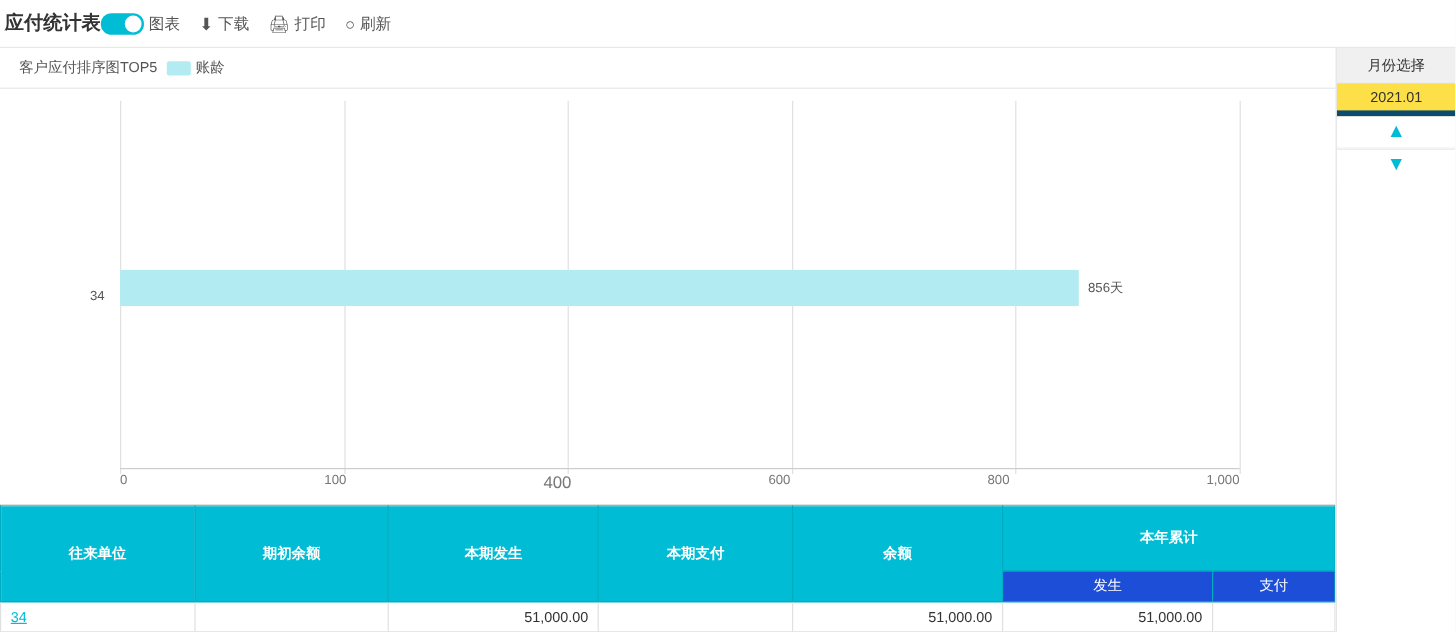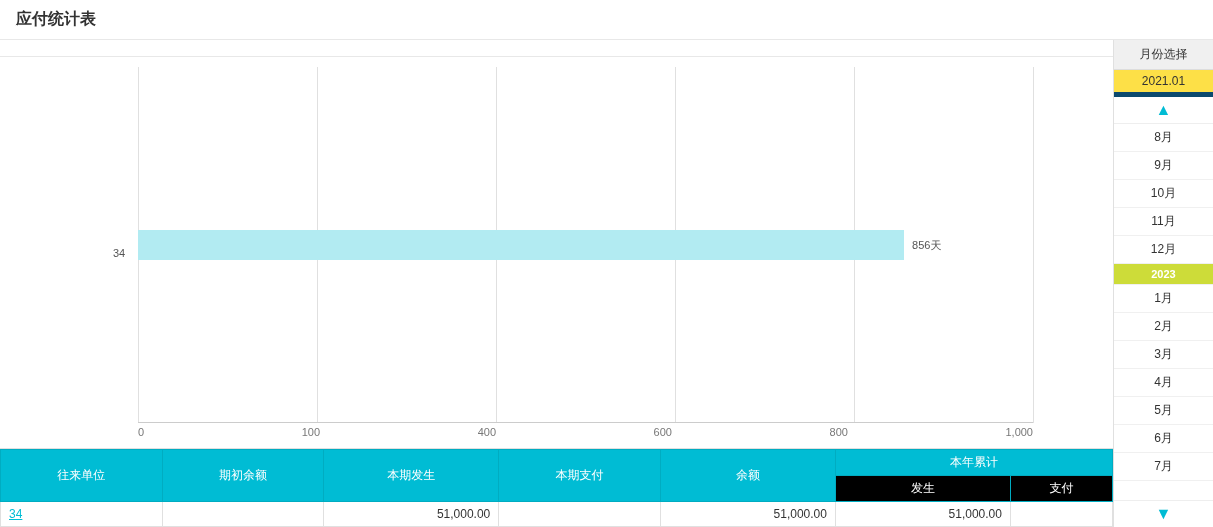--- a/index.html
+++ b/index.html
@@ -1,21 +1,21 @@
 <!DOCTYPE html>
 <html><head>
   <meta charset="utf-8">
   <style>
     * { box-sizing: border-box; margin: 0; padding: 0; }
     body { font-family: 'Microsoft YaHei', Arial, sans-serif; font-size: 12px; background: #f5f5f5; color: #333; }
 
     .app-container { width: 1213px; height: 527px; background: #fff; display: flex; flex-direction: column; overflow: hidden; }
 
     
-    .header { display: flex; align-items: center; justify-content: flex-start; padding: 8px 16px; background: #fff; border-bottom: 1px solid #e8e8e8; height: 40px; }
+    .header { display: flex; align-items: center; justify-content: flex-start; padding: 8px 4px; background: #fff; border-bottom: 1px solid #e8e8e8; height: 40px; }
     .header-title { font-size: 16px; font-weight: bold; color: #333; }
     .header-actions { display: flex; align-items: center; gap: 16px; }
     .action-item { display: flex; align-items: center; gap: 4px; cursor: pointer; color: #555; font-size: 13px; }
 
     
     .toggle-switch { position: relative; width: 36px; height: 18px; }
     .toggle-switch input { opacity: 0; width: 0; height: 0; }
     .toggle-slider { position: absolute; cursor: pointer; top: 0; left: 0; right: 0; bottom: 0; background: #00bcd4; border-radius: 18px; }
     .toggle-slider:before { position: absolute; content: ""; height: 14px; width: 14px; left: 20px; bottom: 2px; background: white; border-radius: 50%; transition: 0.2s; }
 
@@ -34,22 +34,22 @@
     .sort-btn { font-size: 12px; color: #555; cursor: pointer; padding: 2px 6px; border-bottom: 2px solid transparent; }
     .sort-btn.active { color: #333; border-bottom: 2px solid #333; }
 
     
     .chart-body { flex: 1; position: relative; padding: 10px 0 30px 50px; overflow: hidden; }
 
     
     .table-section { border-top: 1px solid #e0e0e0; }
     .table-wrapper { overflow: hidden; }
     table { width: 100%; border-collapse: collapse; font-size: 12px; }
-    .table-header-row-1 th { background: #00bcd4; color: #fff; text-align: center; padding: 4px 8px; border: 1px solid #00acc1; font-weight: normal; }
-    .table-header-row-2 th { background: #000000; color: #fff; text-align: center; padding: 4px 8px; border: 1px solid #00acc1; font-weight: normal; }
+    .table-header-row-1 th { background: #00bcd4; color: #fff; text-align: center; padding: 18px 8px; border: 1px solid #00acc1; font-weight: bold; }
+    .table-header-row-2 th { background: #1d4ed8; color: #fff; text-align: center; padding: 4px 8px; border: 1px solid #00acc1; font-weight: normal; }
     tbody tr td { padding: 5px 8px; border: 1px solid #e0e0e0; text-align: right; }
     tbody tr td.text-left { text-align: left; }
     tbody tr td a { color: #00bcd4; text-decoration: underline; cursor: pointer; }
     tbody tr:nth-child(odd) { background: #fff; }
     tbody tr:nth-child(even) { background: #f9f9f9; }
 
     
     .sidebar { width: 100px; background: #fff; border-left: 1px solid #e0e0e0; display: flex; flex-direction: column; overflow: hidden; }
     .sidebar-header { background: #f0f0f0; padding: 6px 8px; font-size: 12px; color: #333; text-align: center; border-bottom: 1px solid #ddd; }
     .sidebar-year-input { width: 100%; text-align: center; padding: 4px 4px; font-size: 12px; border: none; background: #fde047; color: #333; border-bottom: 5px solid #0c4a6e; }
@@ -59,30 +59,64 @@
     .month-item.year-marker { background: #cddc39; color: #fff; font-weight: bold; font-size: 11px; padding: 4px 4px; }
     .sidebar-nav-btn-down { background: #fff; border: none; cursor: pointer; padding: 4px; text-align: center; color: #00bcd4; font-size: 16px; border-top: 1px solid #eee; }
   </style>
 </head>
 <body>
 
 <div class="app-container">
 
   <div class="header">
     <span class="header-title">应付统计表</span>
+    <div class="header-actions">
+
+      <div class="action-item">
+        <label class="toggle-switch">
+          <input type="checkbox" checked="" style="">
+          <span class="toggle-slider"></span>
+        </label>
+        <span>图表</span>
+      </div>
+
+      <div class="action-item">
+        <span style="font-size:14px;">⬇</span>
+        <span>下载</span>
+      </div>
+
+      <div class="action-item">
+        <span style="font-size:14px;">🖨</span>
+        <span>打印</span>
+      </div>
+
+      <div class="action-item">
+        <span style="font-size:14px;">○</span>
+        <span>刷新</span>
+      </div>
+    </div>
   </div>
 
   <div class="main-content">
 
     <div class="chart-section">
 
       <div class="chart-header">
+        <div class="chart-legend">
+          <div class="legend-item">
+            <span>客户应付排序图TOP5</span>
+          </div>
+          <div class="legend-item">
+            <span class="legend-color" style="background:#b2ebf2;"></span>
+            <span>账龄</span>
+          </div>
+        </div>
       </div>
 
-      <div class="chart-body" style="position:relative; height:220px; padding: 10px 20px 30px 20px; margin-left: 38px;">
+      <div class="chart-body" style="position:relative; height:220px; padding: 10px 20px 30px 20px;">
 
         <div style="position:absolute; left:100px; right:80px; top:10px; bottom:25px;">
           <div style="position:absolute; left:0; top:0; bottom:0; width:1px; background:#e0e0e0;"></div>
           <div style="position:absolute; left:20%; top:0; bottom:0; width:1px; background:#e0e0e0;"></div>
           <div style="position:absolute; left:40%; top:0; bottom:0; width:1px; background:#e0e0e0;"></div>
           <div style="position:absolute; left:60%; top:0; bottom:0; width:1px; background:#e0e0e0;"></div>
           <div style="position:absolute; left:80%; top:0; bottom:0; width:1px; background:#e0e0e0;"></div>
           <div style="position:absolute; left:100%; top:0; bottom:0; width:1px; background:#e0e0e0;"></div>
 
           <div style="position:absolute; top:50%; transform:translateY(-50%); left:0; right:0; display:flex; align-items:center; gap:8px;">
@@ -90,21 +124,21 @@
             <span style="font-size:11px; color:#555; white-space:nowrap;">856天</span>
           </div>
         </div>
 
         <div style="position:absolute; left:75px; top:50%; transform:translateY(-50%); font-size:11px; color:#555;">34</div>
 
         <div style="position:absolute; bottom:10px; left:100px; right:80px; border-top:1px solid #ccc;">
           <div style="display:flex; justify-content:space-between; padding-top:3px;">
             <span style="font-size:11px; color:#777;">0</span>
             <span style="font-size:11px; color:#777;">100</span>
-            <span style="font-size:11px; color:#777;text-align:right;">400</span>
+            <span style="font-size:14px; color:#777;text-align:right;">400</span>
             <span style="font-size:11px; color:#777;">600</span>
             <span style="font-size:11px; color:#777;">800</span>
             <span style="font-size:11px; color:#777;">1,000</span>
           </div>
         </div>
       </div>
 
       <div class="table-section">
         <div class="table-wrapper">
           <table>
@@ -136,32 +170,17 @@
           </table>
         </div>
       </div>
 
     </div>
 
     <div class="sidebar">
       <div class="sidebar-header">月份选择</div>
       <input class="sidebar-year-input" type="text" value="2021.01" style="">
       <button class="sidebar-nav-btn">▲</button>
-      <div class="month-list">
-        <div class="month-item">8月</div>
-        <div class="month-item">9月</div>
-        <div class="month-item">10月</div>
-        <div class="month-item">11月</div>
-        <div class="month-item">12月</div>
-        <div class="month-item year-marker">2023</div>
-        <div class="month-item">1月</div>
-        <div class="month-item">2月</div>
-        <div class="month-item">3月</div>
-        <div class="month-item">4月</div>
-        <div class="month-item">5月</div>
-        <div class="month-item">6月</div>
-        <div class="month-item">7月</div>
-      </div>
       <button class="sidebar-nav-btn-down">▼</button>
     </div>
 
   </div>
 </div>
 
 </body></html>

